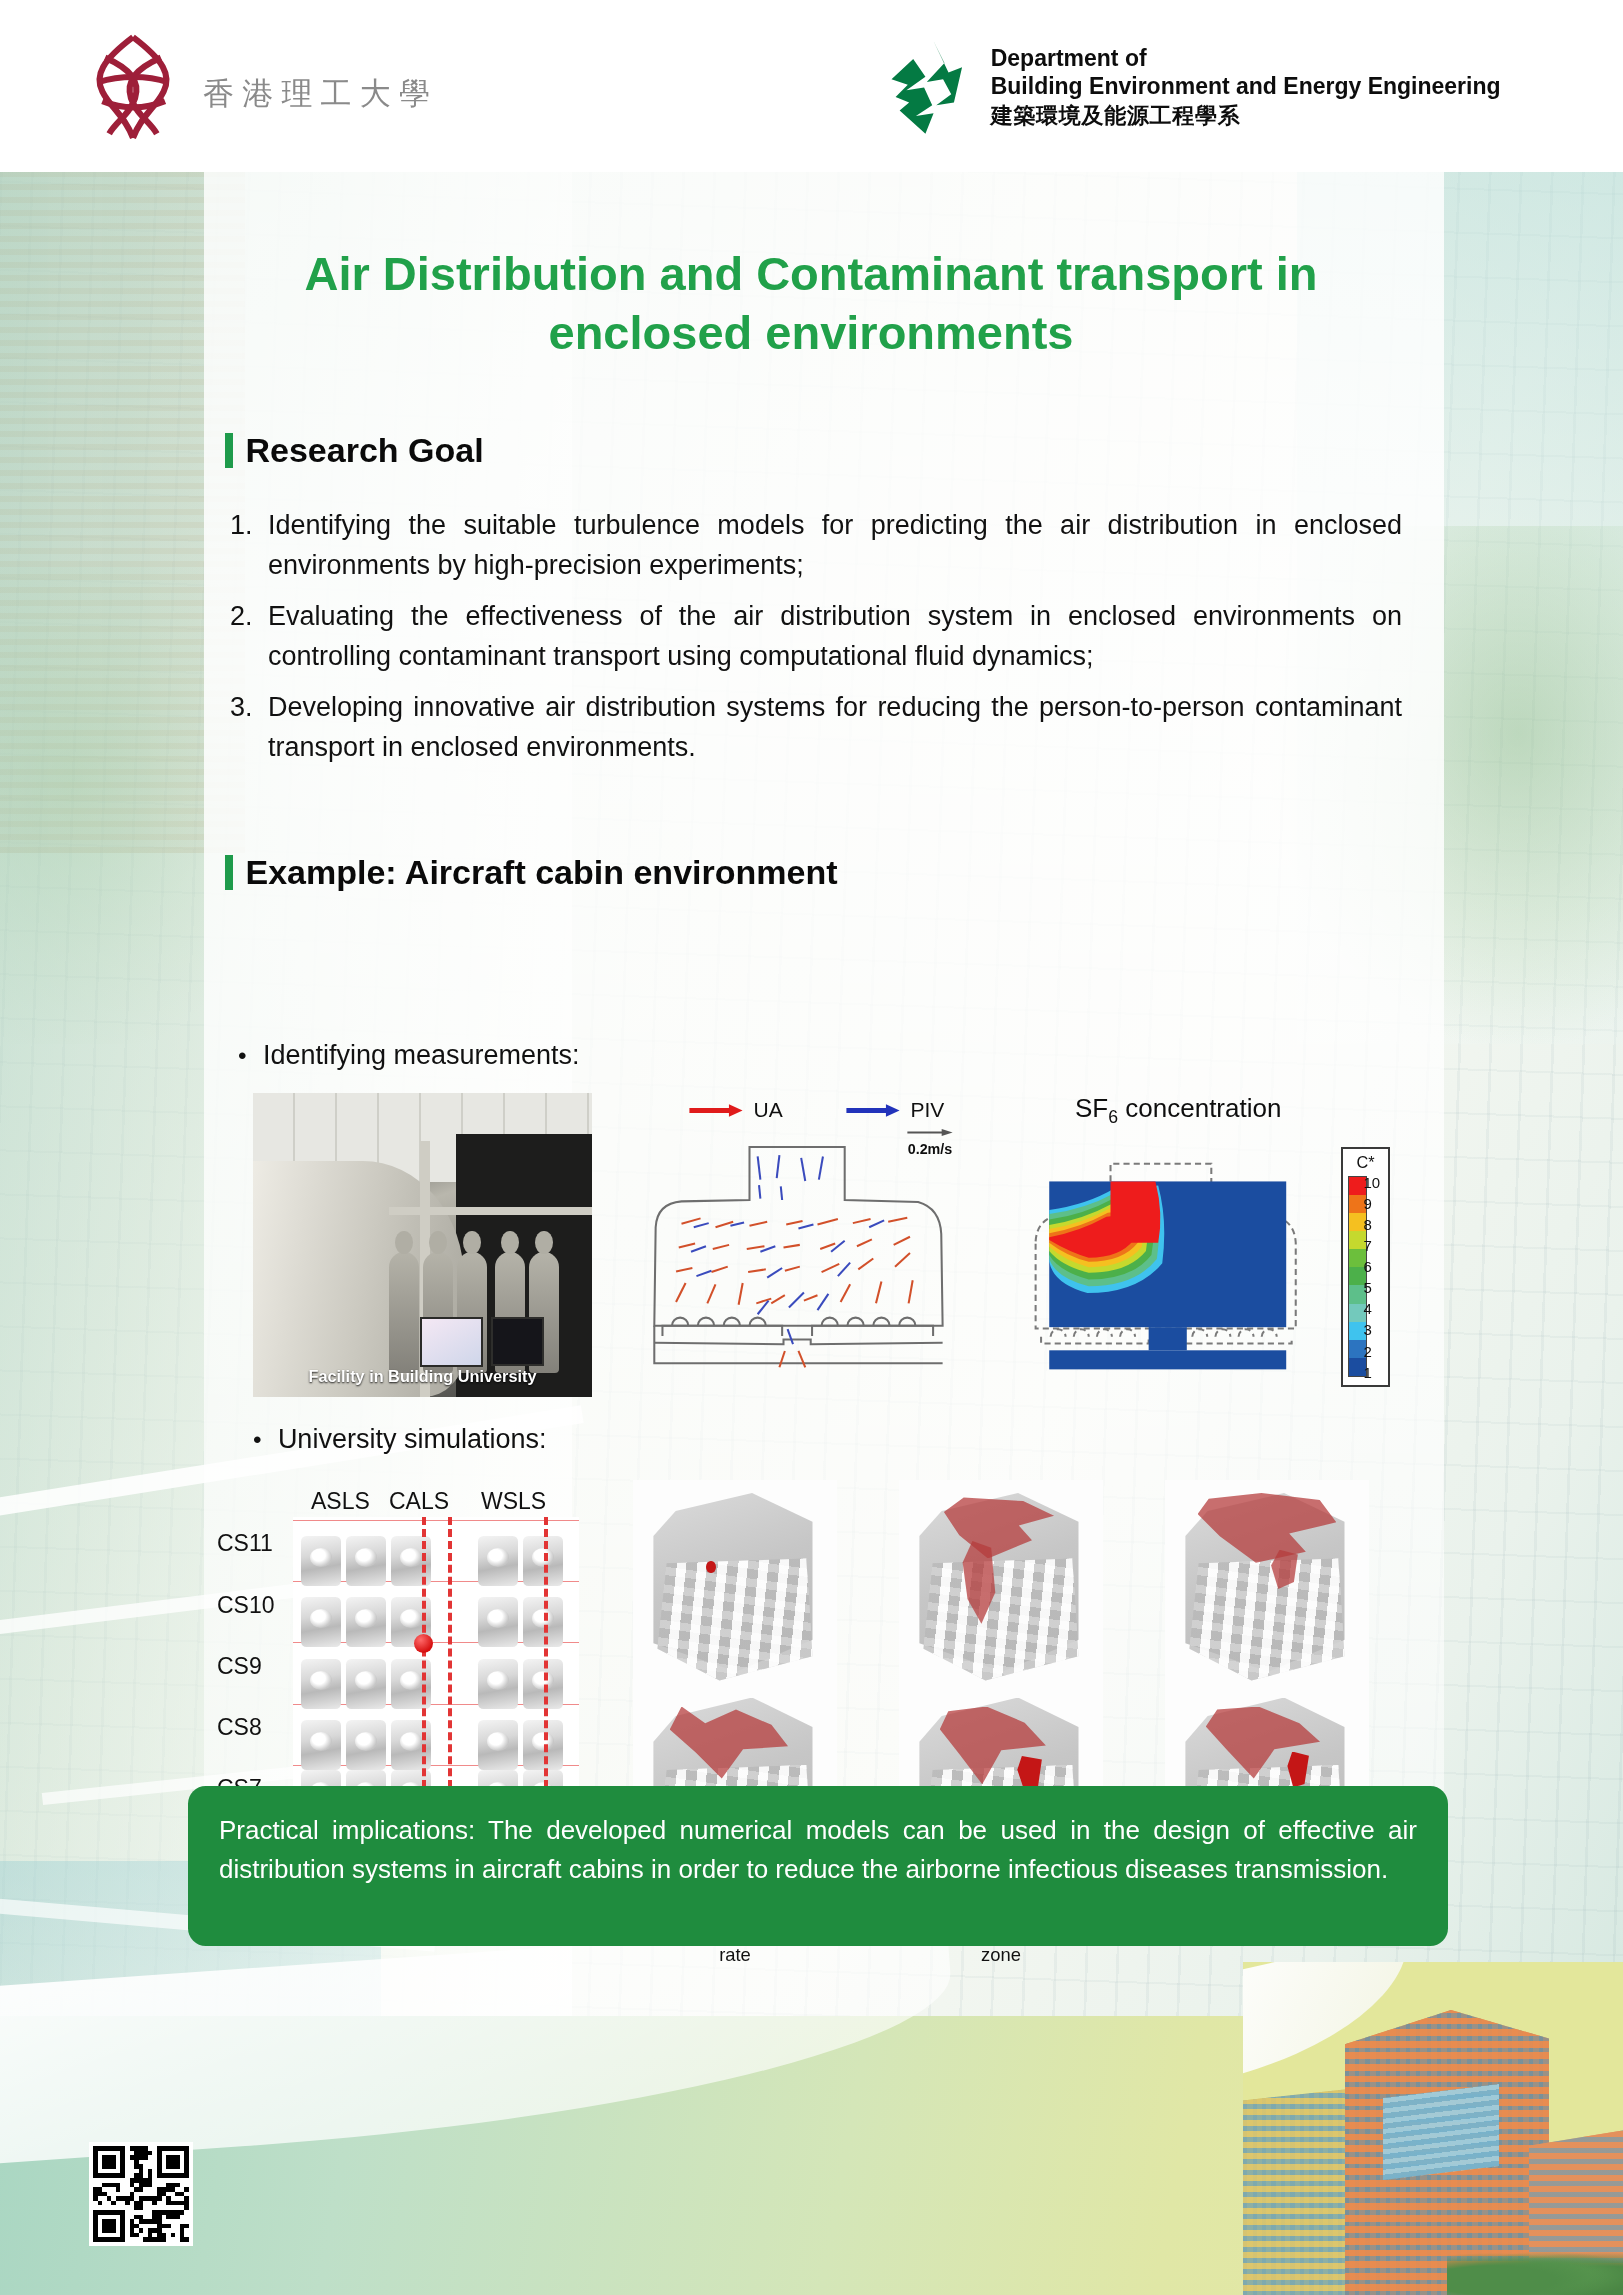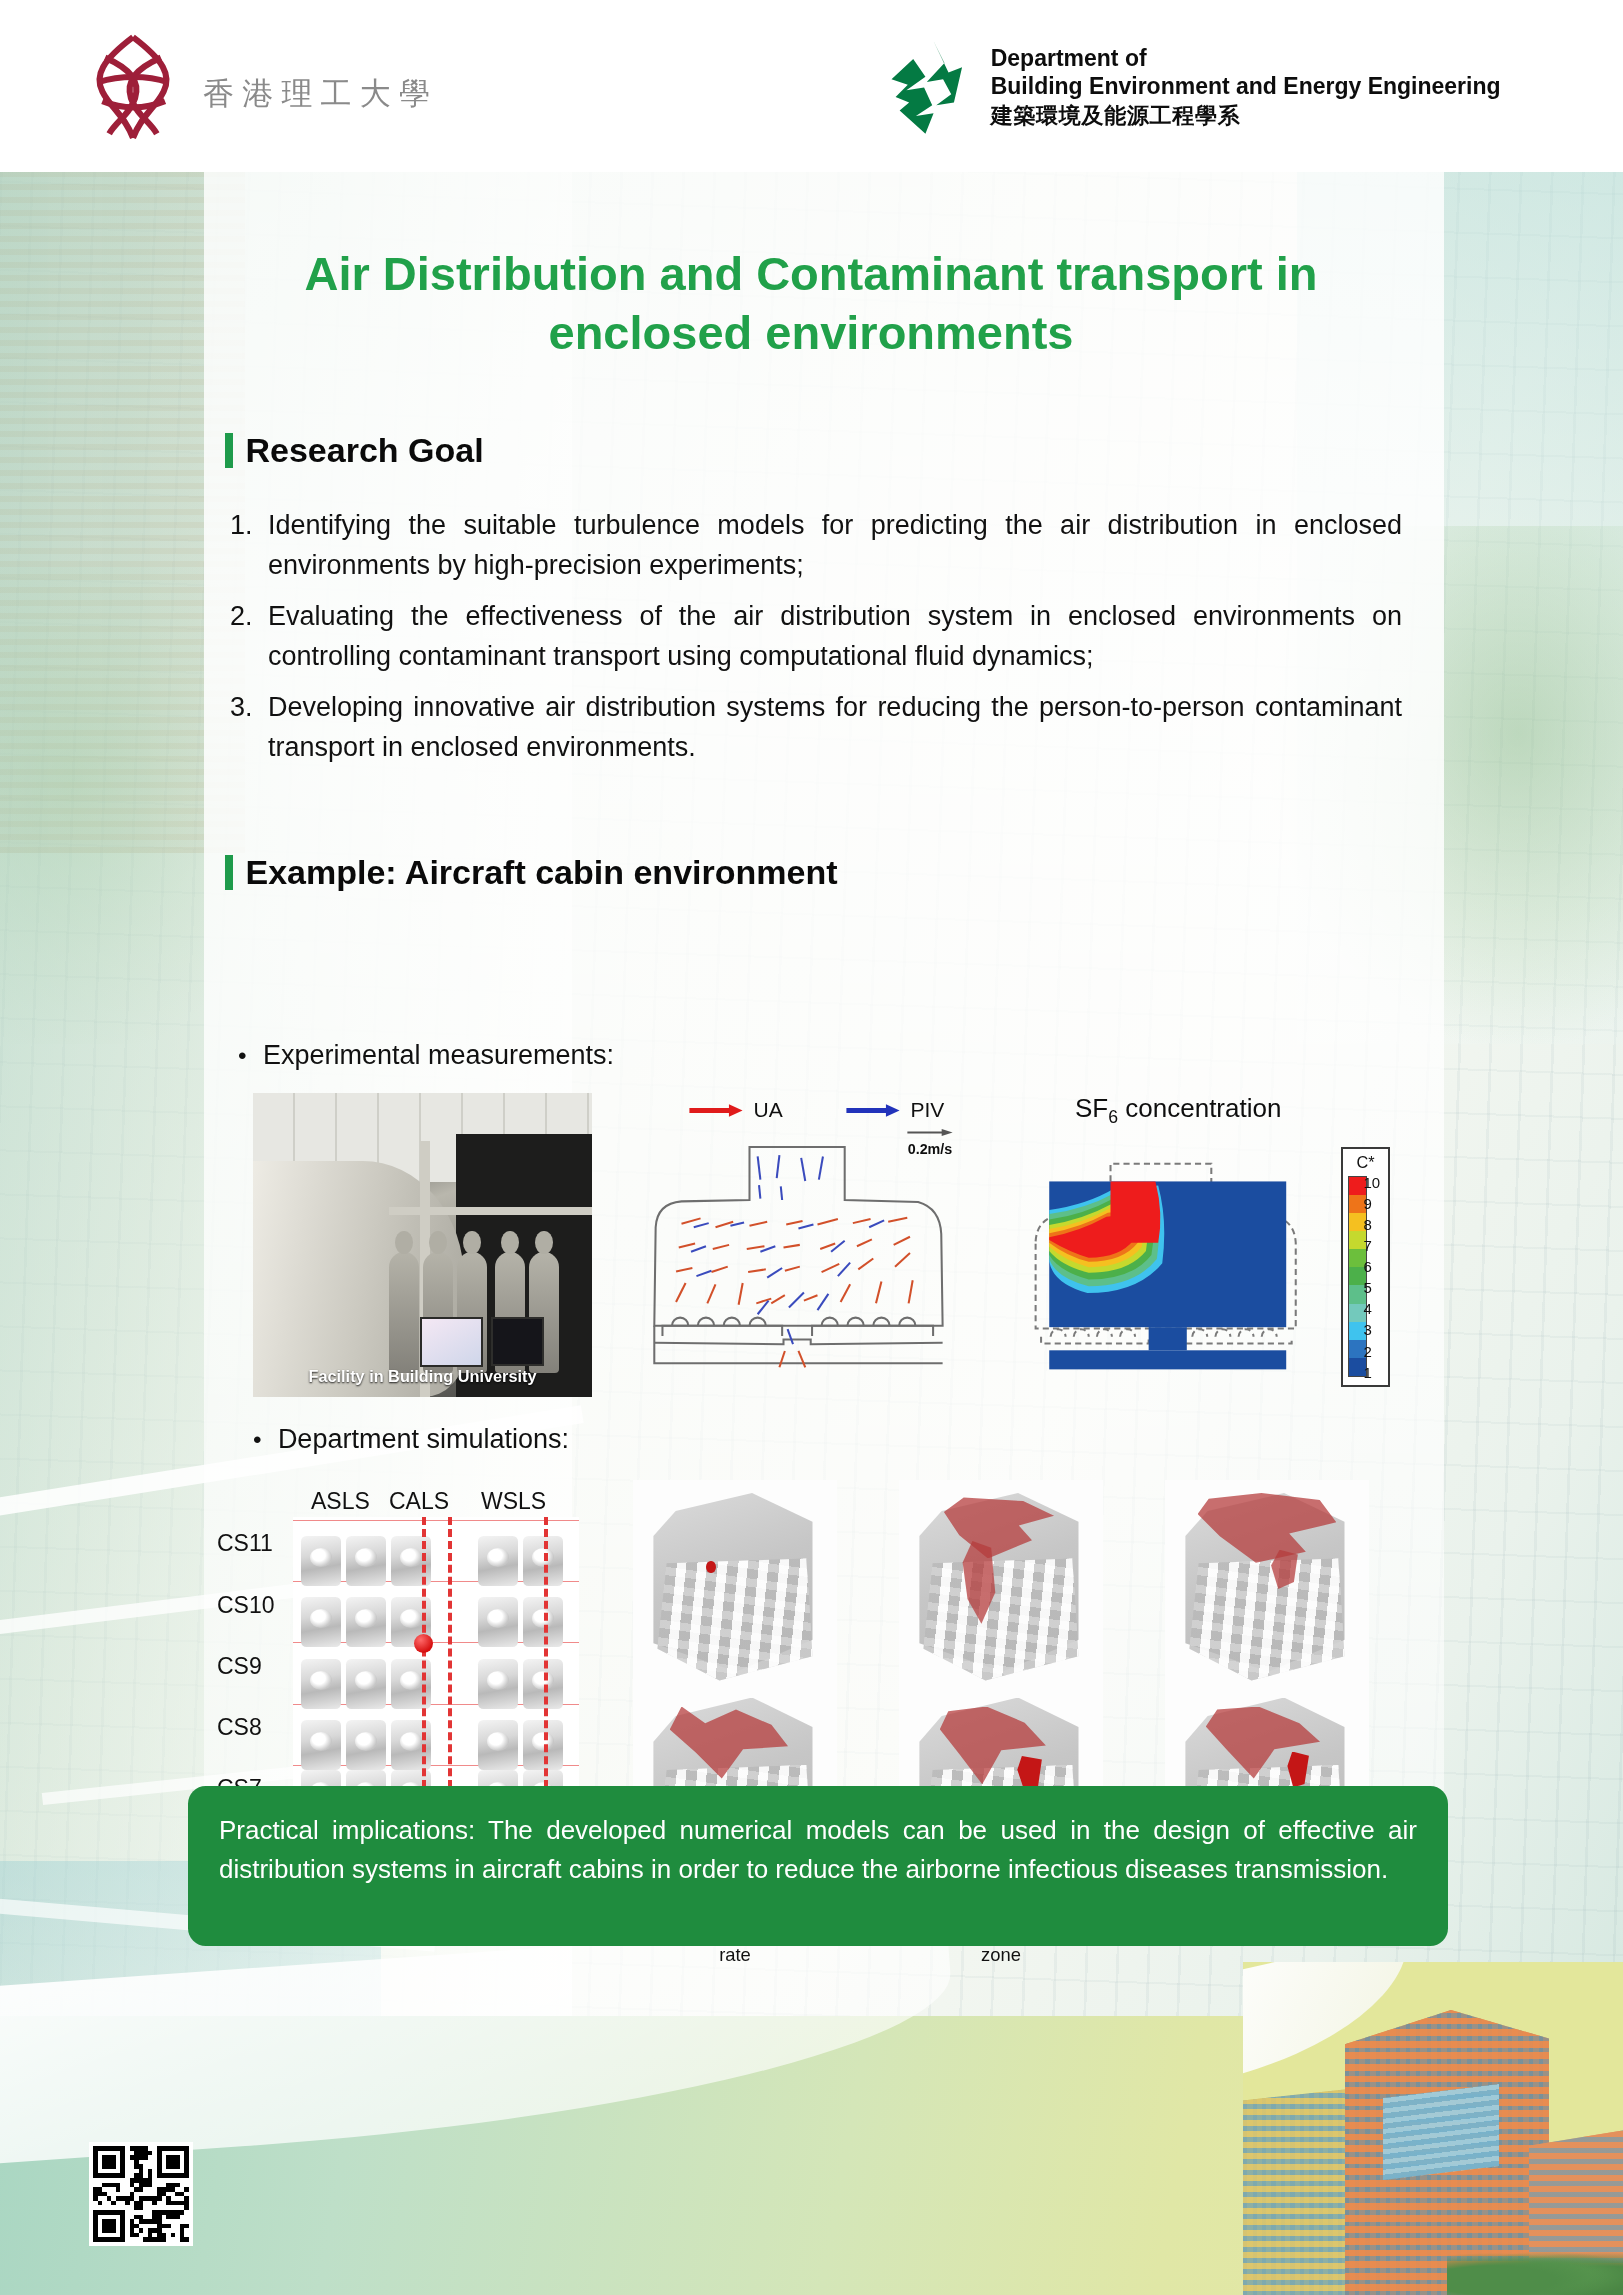--- a/index.html
+++ b/index.html
@@ -341,21 +341,21 @@
     </div>
   </div>
 
   <div class="section-head" id="sec-example">
     <div class="section-bar"></div>
     <div class="section-title">Example: Aircraft cabin environment</div>
   </div>
 
   <div class="bullet-line" id="bullet-exp">
     <span class="bullet-dot">•</span>
-    <span class="bullet-text">Experimental measurements:</span>
+    <span class="bullet-text">Identifying measurements:</span>
   </div>
 
   <div id="exp-photo">
     <div class="ph-ceiling"></div>
     <div class="ph-dark"></div>
     <div class="ph-mockup"></div>
     <div class="ph-frame-v"></div>
     <div class="ph-frame-h"></div>
     <div class="ph-man" style="left:136px"></div>
     <div class="ph-man" style="left:170px"></div>
@@ -523,21 +523,21 @@
       <div class="cb-tick">5</div>
       <div class="cb-tick">4</div>
       <div class="cb-tick">3</div>
       <div class="cb-tick">2</div>
       <div class="cb-tick">1</div>
     </div>
   </div>
 
   <div class="bullet-line" id="bullet-num">
     <span class="bullet-dot">•</span>
-    <span class="bullet-text">Department simulations:</span>
+    <span class="bullet-text">University simulations:</span>
   </div>
 
   <div id="seatmap">
     <div class="sm-col-head" style="left:94px">ASLS</div>
     <div class="sm-col-head" style="left:172px">CALS</div>
     <div class="sm-col-head" style="left:264px">WSLS</div>
 
     <div class="sm-row-label" style="top:42px">CS11</div>
     <div class="sm-row-label" style="top:104px">CS10</div>
     <div class="sm-row-label" style="top:165px">CS9</div>

